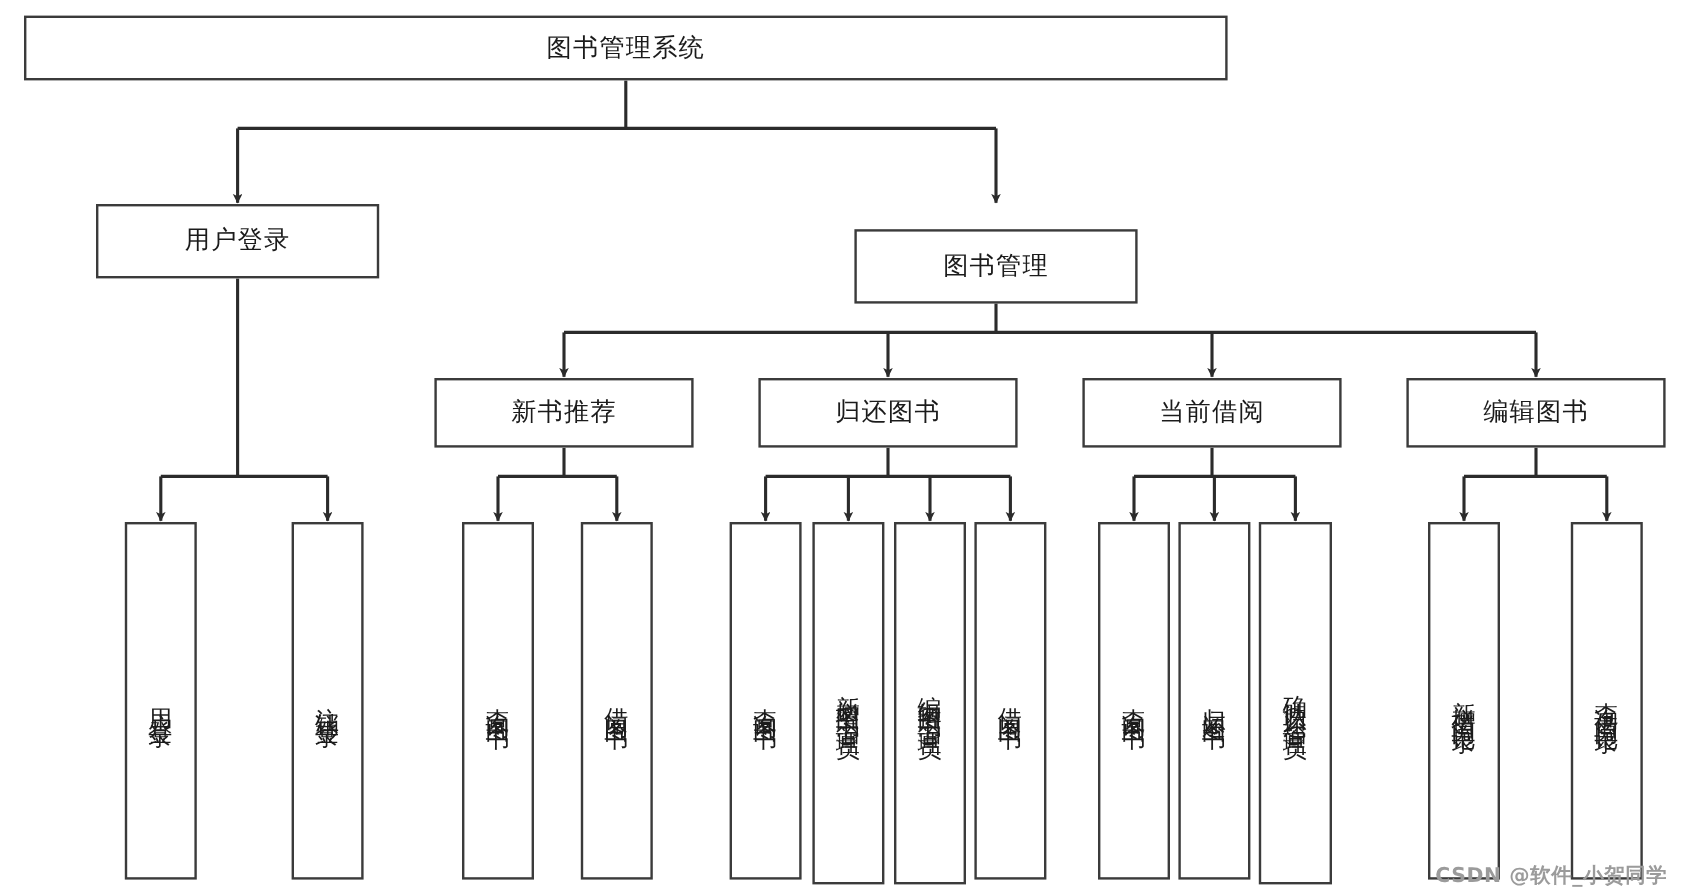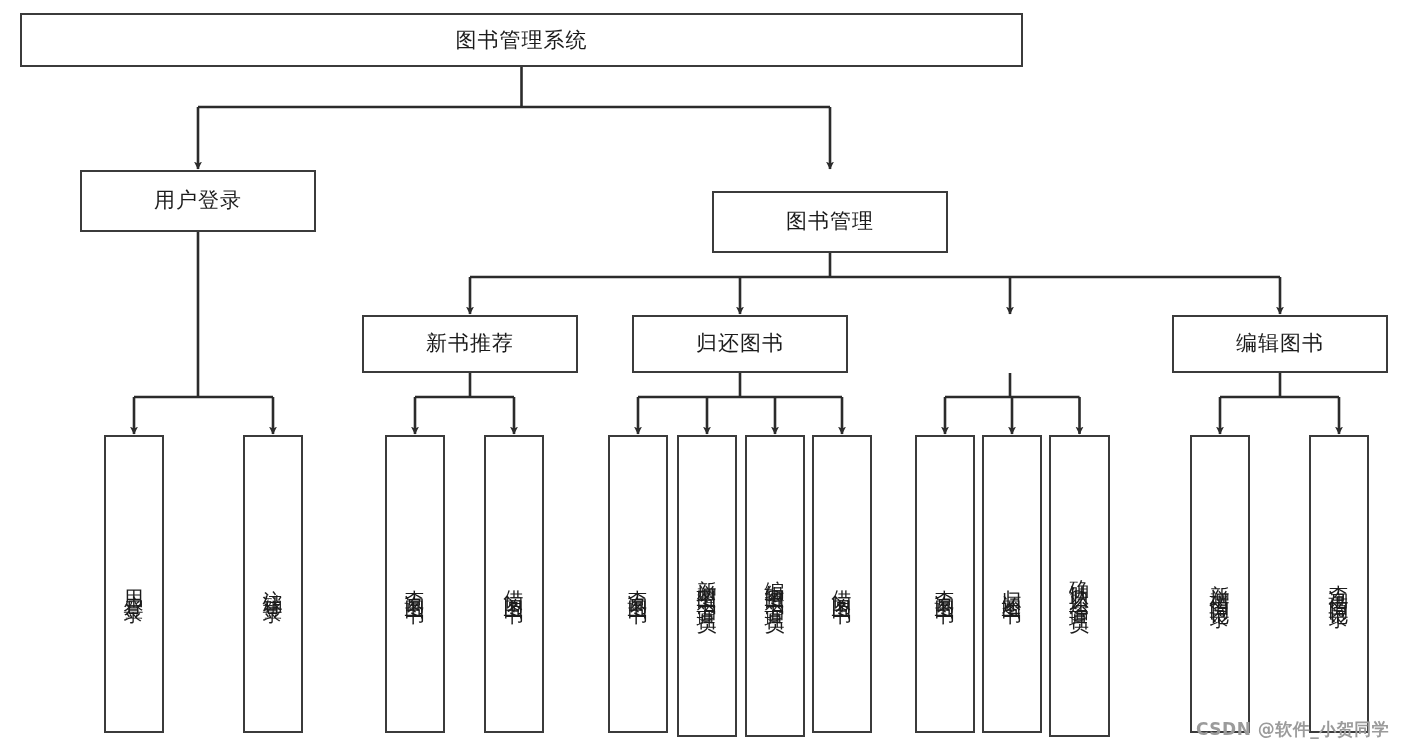--- a/index.html
+++ b/index.html
@@ -122,20 +122,23 @@
   <div class="node node-h" style="left: 712px; top: 170px; width: 236px; height: 62px; margin-top: 21px;">
       <span>图书管理</span>
     </div>
 
   <div class="node node-h" style="left: 362px; top: 315px; width: 216px; height: 58px;">
       <span>新书推荐</span>
     </div>
   <div class="node node-h" style="left: 632px; top: 315px; width: 216px; height: 58px;">
       <span>归还图书</span>
     </div>
+  <div class="node node-h" style="left: 902px; top: 315px; width: 216px; height: 58px;">
+      <span>当前借阅</span>
+    </div>
   <div class="node node-h" style="left: 1172px; top: 315px; width: 216px; height: 58px;">
       <span>编辑图书</span>
     </div>
 
   <div class="node node-v" style="left: 104px; top: 435px; width: 60px; height: 298px;">
     <span class="vlabel">用户登录</span>
     </div>
   <div class="node node-v" style="left: 243px; top: 435px; width: 60px; height: 298px;">
     <span class="vlabel">注销登录</span>
     </div>

